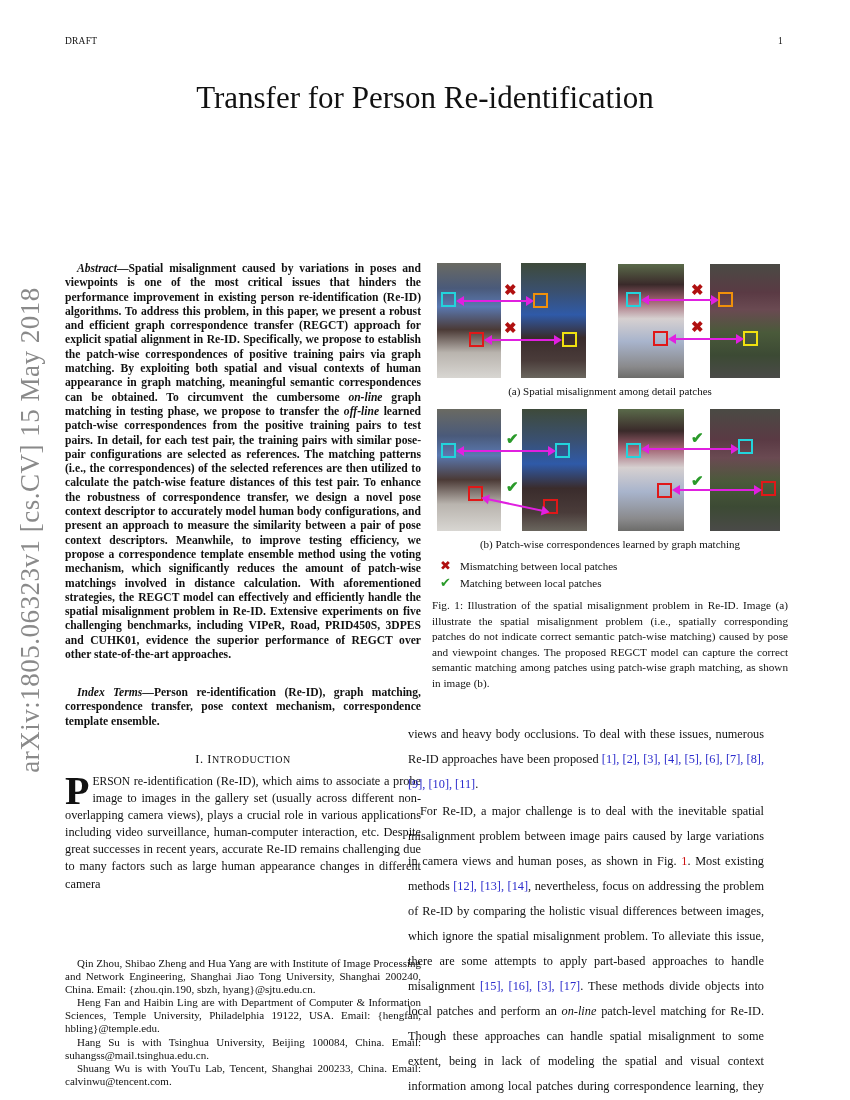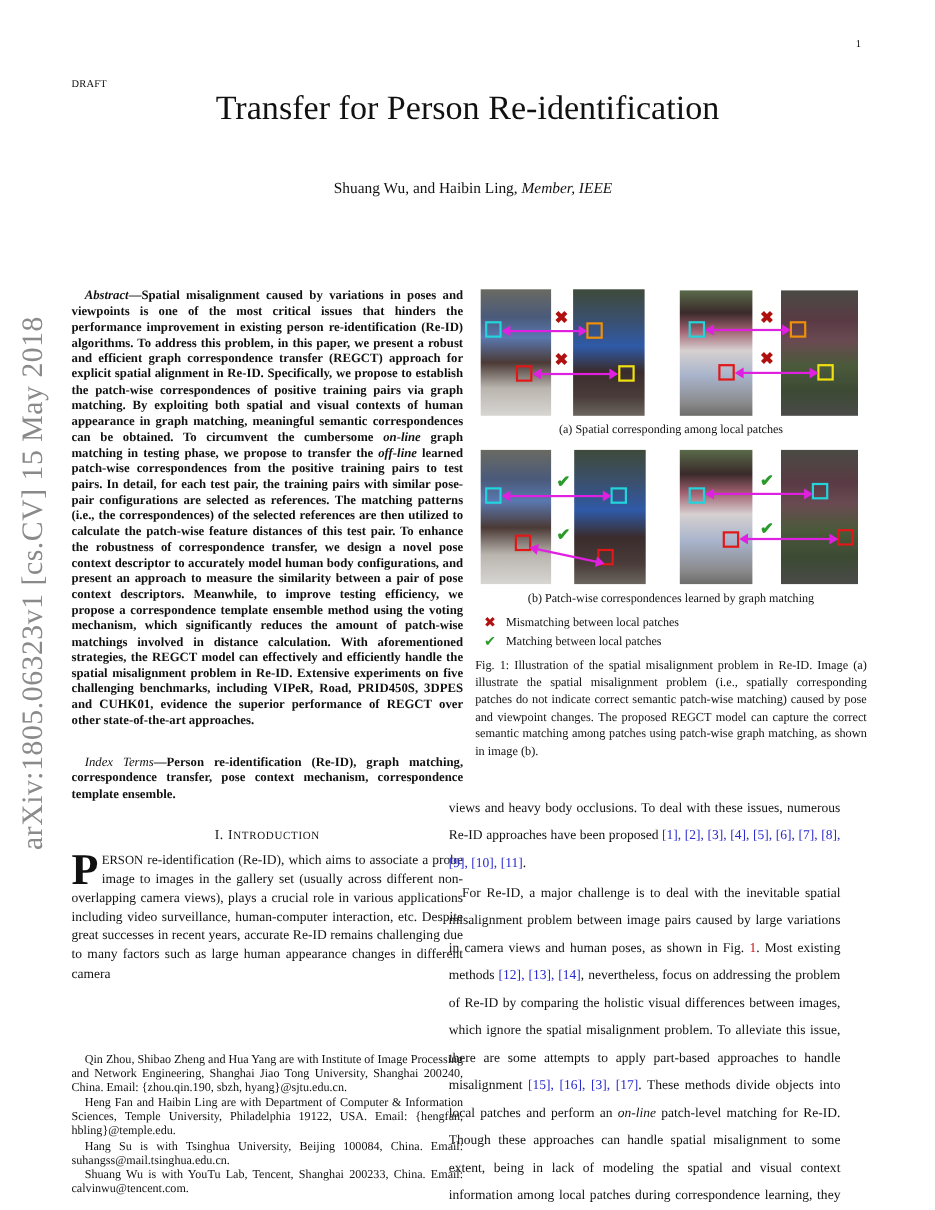--- a/index.html
+++ b/index.html
@@ -10,21 +10,21 @@
   #title { left:0; width:850px; top:78px; text-align:center; font-size:31px; line-height:40px; color:#111; }
   #authors { left:90px; width:680px; top:162px; text-align:center; font-size:14px; line-height:20px; }
   #authors i { font-style:italic; }
   .stamp { left:10px; top:285px; width:40px; height:490px; }
   .stamp span { position:absolute; left:50%; top:50%; transform:translate(-50%,-50%) rotate(-90deg);
                 white-space:nowrap; font-size:27px; color:#8a8a8a; letter-spacing:0.5px; }
   .abstract { left:65px; width:356px; top:262px; font-weight:bold; font-size:11.6px; line-height:14.3px; text-align:justify; text-indent:12px; }
   .abstract i { font-weight:bold; font-style:italic; }
   .abstract em { font-style:italic; }
   .index { left:65px; width:356px; top:686px; font-weight:bold; font-size:11.6px; line-height:14.3px; text-align:justify; text-indent:12px; }
-  .index i { font-weight:normal; font-style:italic; }
+  .index i { font-weight:bold; font-style:italic; }
   .sechead { left:65px; width:356px; top:752px; text-align:center; font-size:12.4px; letter-spacing:0.6px; }
   .sechead .sc { font-size:10px; }
   .intro { left:65px; width:356px; top:773px; font-size:12.3px; line-height:17.1px; text-align:justify; }
   .dropcap { float:left; font-size:40px; line-height:32px; font-weight:bold; margin:2px 3px 0 0; }
   .footnotes { left:65px; width:356px; top:957px; font-size:11px; line-height:13.1px; text-align:justify; }
   .footnotes p { margin:0; text-indent:12px; }
   .right { left:408px; width:356px; font-size:12.3px; line-height:25px; text-align:justify; }
   .right p { margin:0; }
   .right p.ind { text-indent:12px; }
   .cite { color:#2a2acc; }
@@ -40,35 +40,32 @@
   .arrow:before, .arrow:after { content:""; position:absolute; top:-4px; border-top:5px solid transparent; border-bottom:5px solid transparent; }
   .arrow:before { left:-6px; border-right:8px solid #e020e0; }
   .arrow:after { right:-6px; border-left:8px solid #e020e0; }
   .mark { position:absolute; font-size:15px; font-weight:bold; line-height:15px; }
   .mark.x { color:#b01010; }
   .mark.ok { color:#2a9a2a; }
 </style>
 </head>
 <body>
 
-<div class="abs hdr" style="left:65px;margin-top:36px;">DRAFT</div>
+<div class="abs hdr" style="left:65px;">DRAFT</div>
 <div class="abs hdr" style="left:778px;">1</div>
 
 <div class="abs stamp">
   <span>arXiv:1805.06323v1  [cs.CV]  15 May 2018</span>
 </div>
 
 <div class="abs" id="title">
   <div>Transfer for Person Re-identification</div>
 </div>
 
 <div class="abs" id="authors">
-  <div>
-    <span>Shuang Wu, and Haibin Ling, </span><i>Member, IEEE</i>
-  </div>
 </div>
 
 <div class="abs abstract"><i>Abstract</i><span>—</span><span>Spatial misalignment caused by variations in poses and viewpoints is one of the most critical issues that hinders the performance improvement in existing person re-identification (Re-ID) algorithms. To address this problem, in this paper, we present a robust and efficient graph correspondence transfer (REGCT) approach for explicit spatial alignment in Re-ID. Specifically, we propose to establish the patch-wise correspondences of positive training pairs via graph matching. By exploiting both spatial and visual contexts of human appearance in graph matching, meaningful semantic correspondences can be obtained. To circumvent the cumbersome </span><em>on-line</em><span> graph matching in testing phase, we propose to transfer the </span><em>off-line</em><span> learned patch-wise correspondences from the positive training pairs to test pairs. In detail, for each test pair, the training pairs with similar pose-pair configurations are selected as references. The matching patterns (i.e., the correspondences) of the selected references are then utilized to calculate the patch-wise feature distances of this test pair. To enhance the robustness of correspondence transfer, we design a novel pose context descriptor to accurately model human body configurations, and present an approach to measure the similarity between a pair of pose context descriptors. Meanwhile, to improve testing efficiency, we propose a correspondence template ensemble method using the voting mechanism, which significantly reduces the amount of patch-wise matchings involved in distance calculation. With aforementioned strategies, the REGCT model can effectively and efficiently handle the spatial misalignment problem in Re-ID. Extensive experiments on five challenging benchmarks, including VIPeR, Road, PRID450S, 3DPES and CUHK01, evidence the superior performance of REGCT over other state-of-the-art approaches.</span></div>
 
 <div class="abs index"><i>Index Terms</i><span>—</span><span>Person re-identification (Re-ID), graph matching, correspondence transfer, pose context mechanism, correspondence template ensemble.</span></div>
 
 <div class="abs sechead"><span>I. </span><span>I</span><span class="sc">NTRODUCTION</span></div>
 
 <div class="abs intro"><span class="dropcap">P</span><span style="font-size:11.5px;">ERSON</span><span> re-identification (Re-ID), which aims to associate a probe image to images in the gallery set (usually across different non-overlapping camera views), plays a crucial role in various applications including video surveillance, human-computer interaction, etc. Despite great successes in recent years, accurate Re-ID remains challenging due to many factors such as large human appearance changes in different camera</span></div>
 
@@ -97,21 +94,21 @@
 
   <div class="patch" style="left:626px;top:292px;border-color:#22d4dc;"></div>
   <div class="patch" style="left:718px;top:292px;border-color:#f0900a;"></div>
   <div class="patch" style="left:653px;top:331px;border-color:#e01818;"></div>
   <div class="patch" style="left:743px;top:331px;border-color:#f0e010;"></div>
   <div class="arrow" style="left:647px;top:299px;width:66px;"></div>
   <div class="arrow" style="left:674px;top:338px;width:64px;"></div>
   <div class="mark x" style="left:691px;top:283px;">✖</div>
   <div class="mark x" style="left:691px;top:320px;">✖</div>
 
-  <div class="abs caption-sub" style="left:432px;width:356px;top:385px;">(a) Spatial corresponding among local patches</div>
+  <div class="abs caption-sub" style="left:432px;width:356px;top:385px;">(a) Spatial misalignment among detail patches</div>
 
   <div class="panel" style="left:437px;top:409px;width:64px;height:122px;background:linear-gradient(180deg,#6a6a62 0%,#4a5a7a 22%,#5a78b0 38%,#4b3a36 58%,#b9b4ae 78%,#d8d6d2 100%);"></div>
   <div class="panel" style="left:522px;top:409px;width:65px;height:122px;background:linear-gradient(180deg,#3e4a3a 0%,#3a5070 25%,#2f5aa8 45%,#3a2c2c 65%,#4a3c3a 85%,#6a665e 100%);"></div>
   <div class="panel" style="left:618px;top:409px;width:66px;height:122px;background:linear-gradient(180deg,#5a6a4a 0%,#3a2a2a 18%,#a06070 32%,#d6d0d0 48%,#a8b4cc 68%,#8a8a8c 90%,#6c6c6a 100%);"></div>
   <div class="panel" style="left:710px;top:409px;width:70px;height:122px;background:linear-gradient(180deg,#4a4a44 0%,#5a3a44 25%,#6a4a52 40%,#4a5a3a 60%,#3c4a34 80%,#4a4a48 100%);"></div>
 
   <div class="patch" style="left:441px;top:443px;border-color:#22d4dc;"></div>
   <div class="patch" style="left:555px;top:443px;border-color:#22d4dc;"></div>
   <div class="patch" style="left:468px;top:486px;border-color:#e01818;"></div>
   <div class="patch" style="left:543px;top:499px;border-color:#e01818;"></div>

